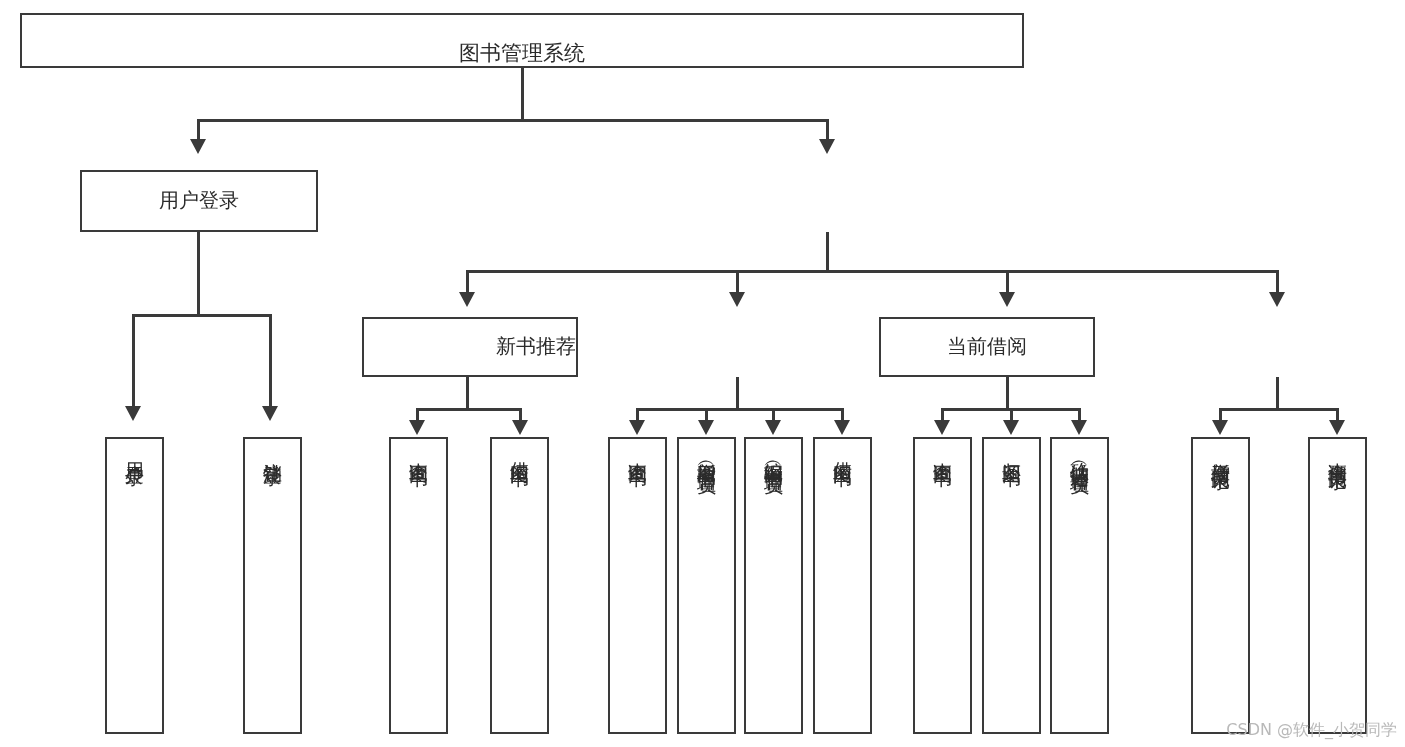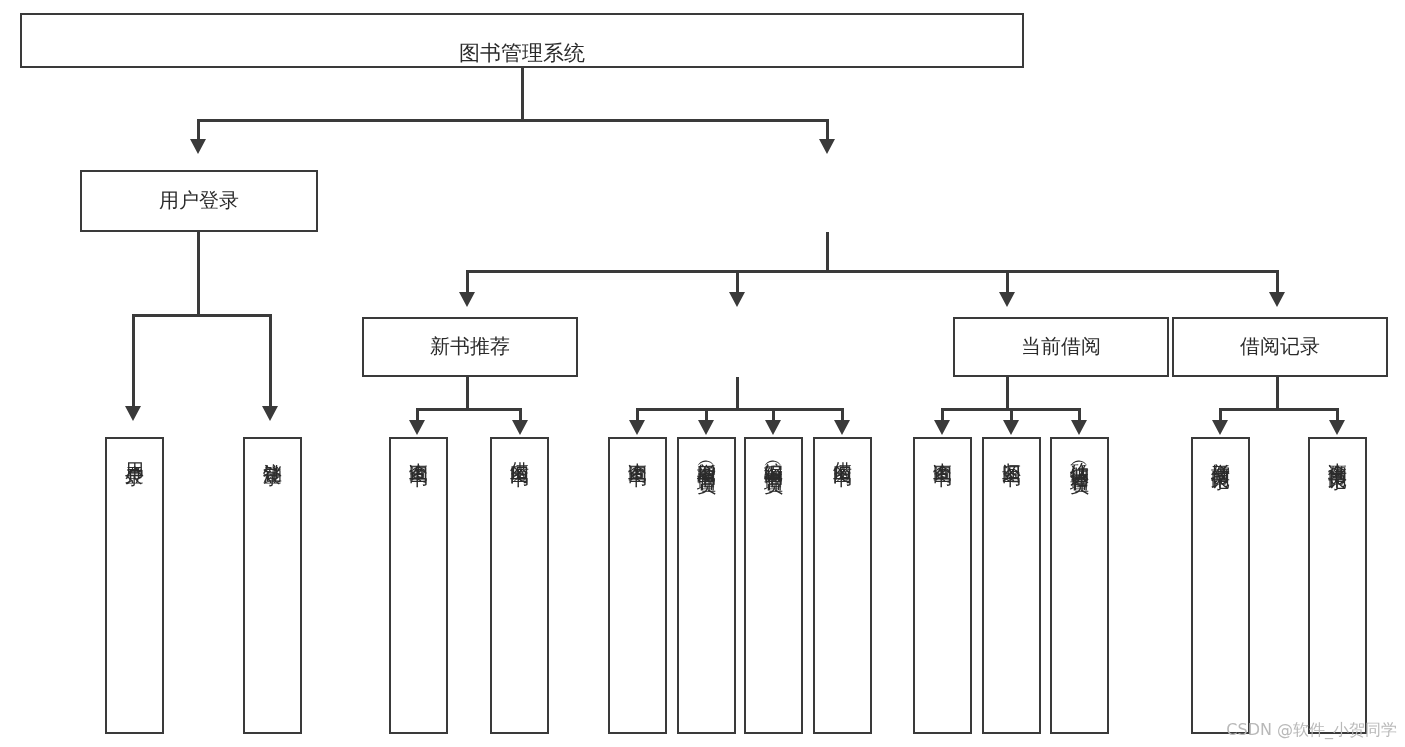--- a/index.html
+++ b/index.html
@@ -68,28 +68,25 @@
 
   <div class="ln ln-v" style="left:466px;top:270px;width:3px;height:24px;"></div>
   <div class="arrow" style="left:459px;top:292px;"></div>
   <div class="ln ln-v" style="left:736px;top:270px;width:3px;height:24px;"></div>
   <div class="arrow" style="left:729px;top:292px;"></div>
   <div class="ln ln-v" style="left:1006px;top:270px;width:3px;height:24px;"></div>
   <div class="arrow" style="left:999px;top:292px;"></div>
   <div class="ln ln-v" style="left:1276px;top:270px;width:3px;height:24px;"></div>
   <div class="arrow" style="left:1269px;top:292px;"></div>
 
-  <div class="node node-l3" style="left:362px;top:317px;width:216px;height:60px;">
+  <div class="node node-l3" style="left:362px;top:317px;width:216px;height:60px;justify-content:flex-end;">
     <span class="lbl">新书推荐</span>
   </div>
-  <div class="node node-l3" style="left:953px;top:317px;width:216px;height:60px;">
+  <div class="node node-l3" style="left:879px;top:317px;width:216px;height:60px;">
     <span class="lbl">当前借阅</span>
-  </div>
-  <div class="node node-l3" style="left:1172px;top:317px;width:216px;height:60px;">
-    <span class="lbl">借阅记录</span>
   </div>
 
   <div class="ln ln-v" style="left:466px;top:377px;width:3px;height:33px;"></div>
   <div class="ln ln-h" style="left:416px;top:408px;width:106px;height:3px;"></div>
   <div class="ln ln-v" style="left:416px;top:408px;width:3px;height:14px;"></div>
   <div class="arrow" style="left:409px;top:420px;"></div>
   <div class="ln ln-v" style="left:519px;top:408px;width:3px;height:14px;"></div>
   <div class="arrow" style="left:512px;top:420px;"></div>
 
   <div class="ln ln-v" style="left:736px;top:377px;width:3px;height:33px;"></div>

